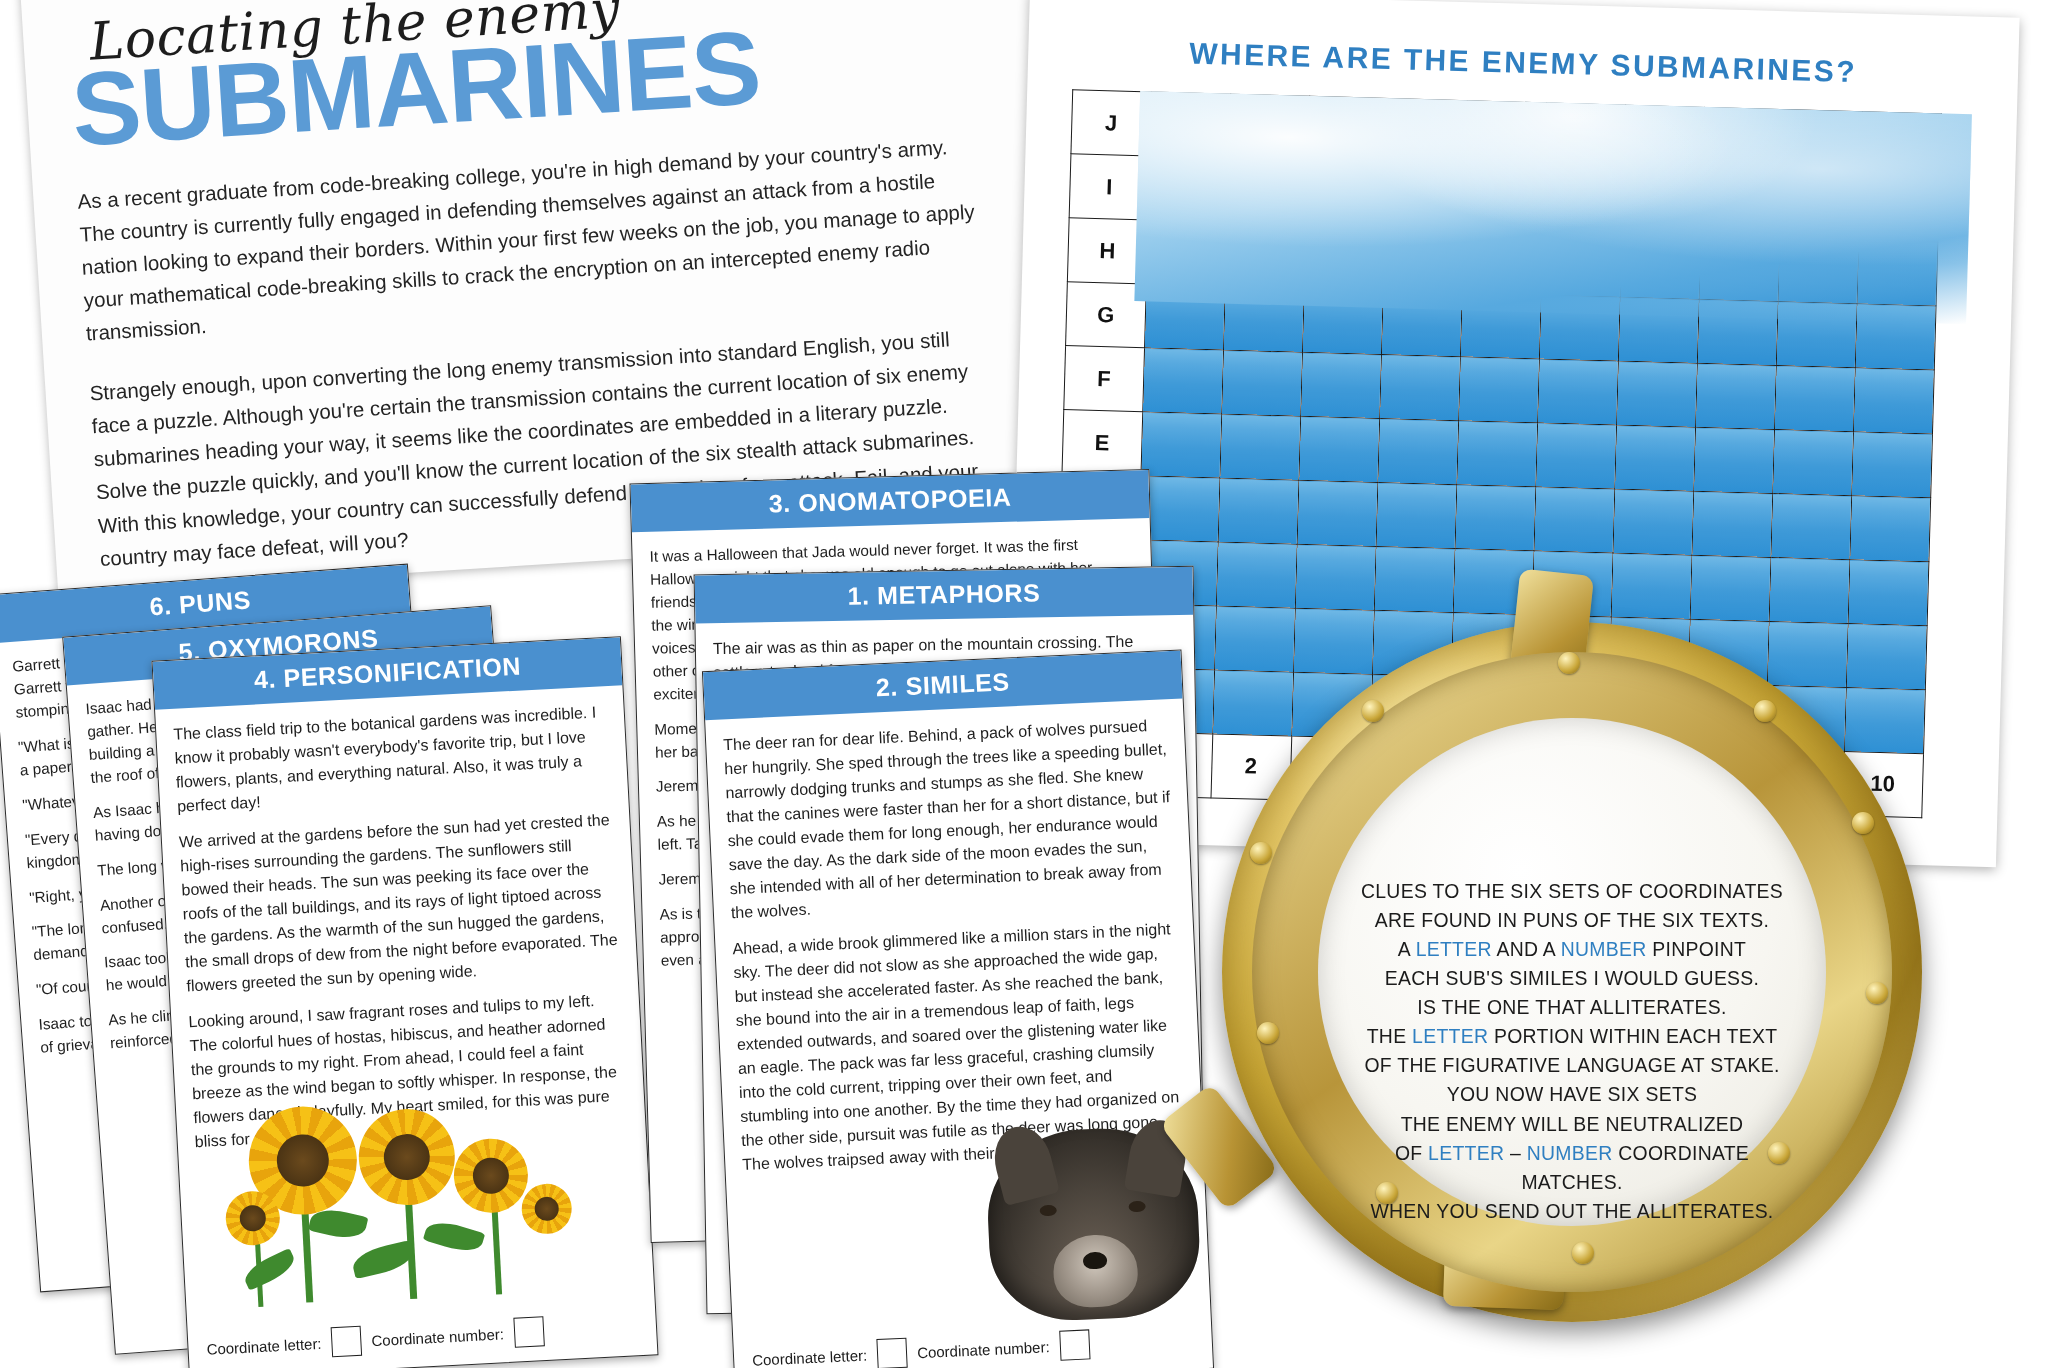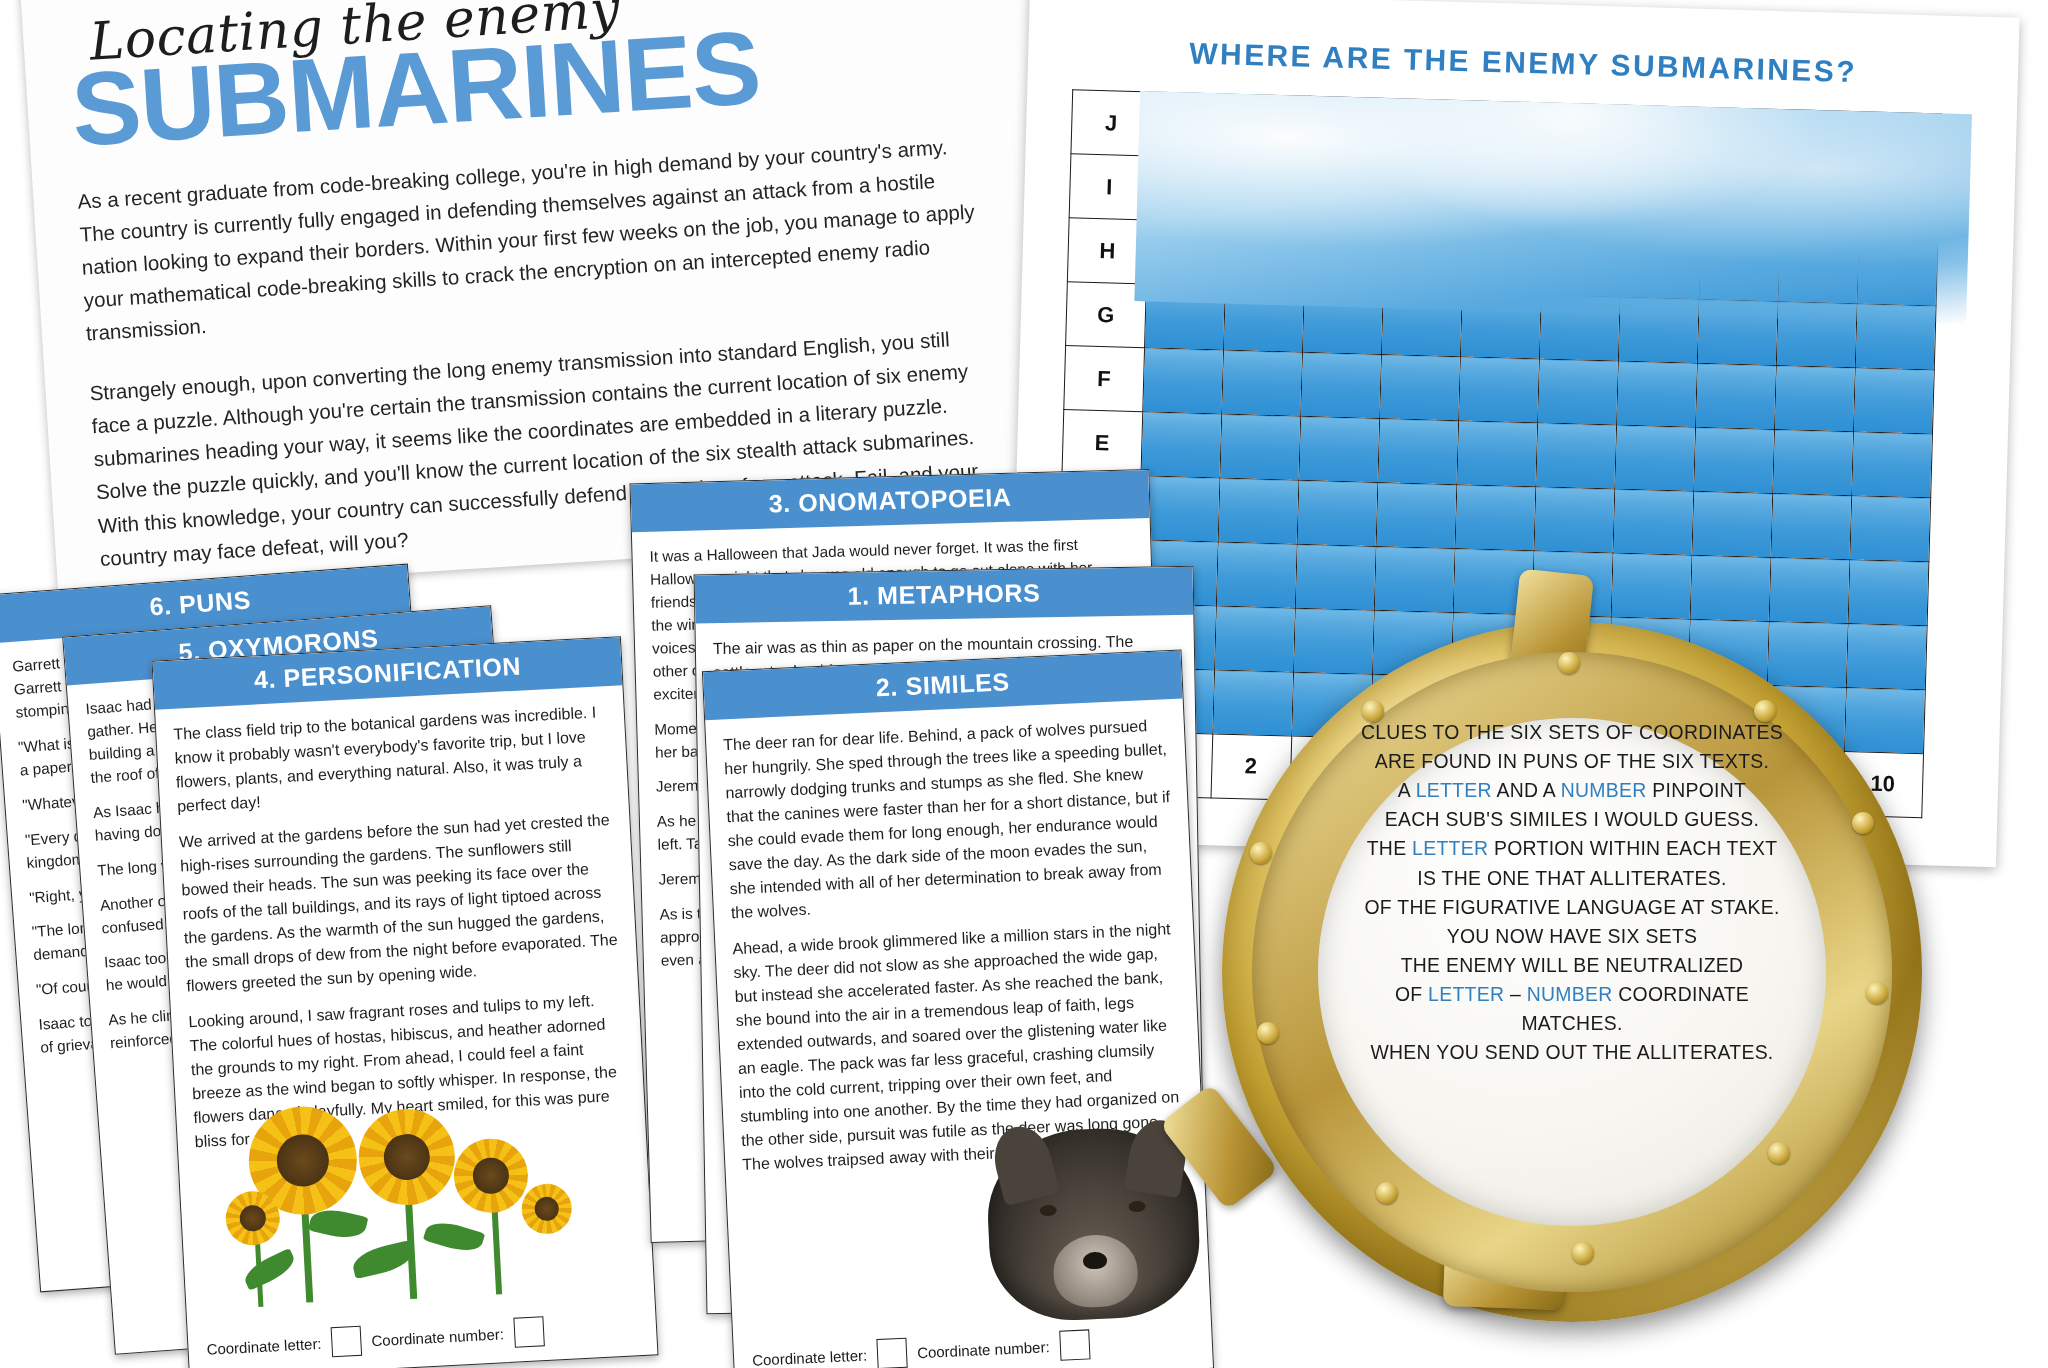--- a/index.html
+++ b/index.html
@@ -209,21 +209,21 @@
   }
   .porthole .ring2{
     position:absolute;inset:30px;border-radius:50%;
     background:linear-gradient(145deg,#f2e2a0,#b8953a 45%,#e9d587 70%,#9d7d22);
     box-shadow:inset 0 0 24px rgba(90,65,5,.55);
   }
   .porthole .glass{
     position:absolute;inset:96px;border-radius:50%;
     background:radial-gradient(circle at 40% 30%, #ffffff 0%, #f7f6f1 55%, #e9e7de 100%);
     box-shadow:inset 0 0 28px rgba(0,0,0,.18);
-    display:flex;align-items:flex-start;justify-content:center;
+    display:flex;align-items:flex-end;justify-content:center;
   }
   .porthole-text{
     width:84%;
     text-align:center;
     font-family:"Liberation Sans", sans-serif;
     font-size:19.4px;
     line-height:1.5;
     color:#1b1b1b;
     letter-spacing:.3px;
   }
@@ -536,22 +536,22 @@
     <div class="bolt" style="left:22%;top:560px;"></div>
     <div class="bolt" style="left:5%;top:400px;"></div>
     <div class="bolt" style="left:4%;top:220px;"></div>
     <div class="bolt" style="left:20%;top:78px;"></div>
     <div class="glass">
       <div class="porthole-text" id="porthole-text">
           <div>CLUES TO THE SIX SETS OF COORDINATES</div>
           <div>ARE FOUND IN PUNS OF THE SIX TEXTS.</div>
           <div>A <span class="hl" style="color: rgb(47, 127, 193);">LETTER</span> AND A <span class="hl" style="color: rgb(47, 127, 193);">NUMBER</span> PINPOINT</div>
           <div>EACH SUB'S SIMILES I WOULD GUESS.</div>
+          <div>IS THE ONE THAT ALLITERATES.</div>
           <div>THE <span class="hl" style="color: rgb(47, 127, 193);">LETTER</span> PORTION WITHIN EACH TEXT</div>
-          <div>IS THE ONE THAT ALLITERATES.</div>
           <div>OF THE FIGURATIVE LANGUAGE AT STAKE.</div>
           <div>YOU NOW HAVE SIX SETS</div>
           <div>THE ENEMY WILL BE NEUTRALIZED</div>
           <div>OF <span class="hl" style="color: rgb(47, 127, 193);">LETTER</span> – <span class="hl" style="color: rgb(47, 127, 193);">NUMBER</span> COORDINATE MATCHES.</div>
           <div>WHEN YOU SEND OUT THE ALLITERATES.</div>
         </div>
     </div>
   </div>
 
 </div>

